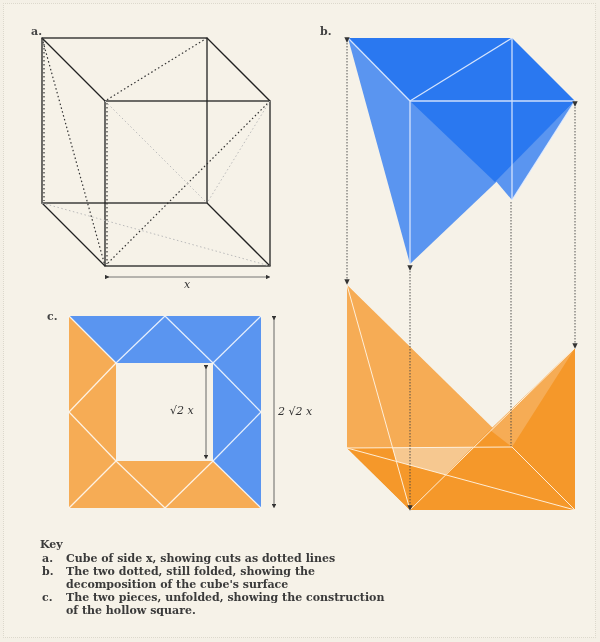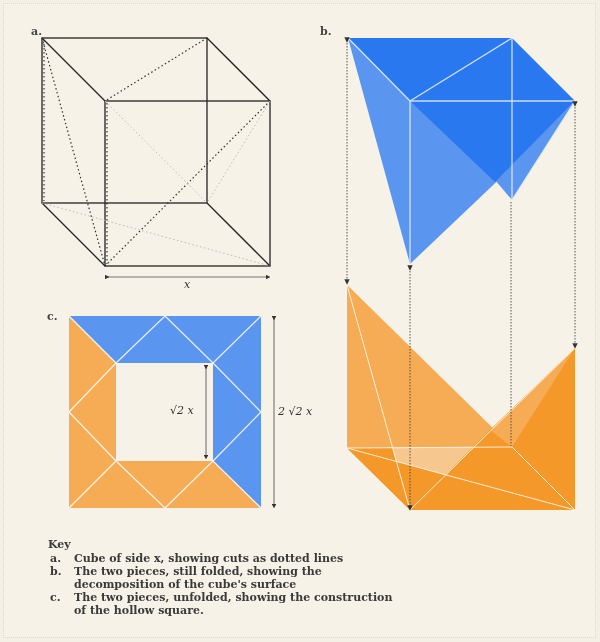--- a/index.html
+++ b/index.html
@@ -2,21 +2,21 @@
 <html><head>
 <meta charset="utf-8">
 <style>
   html, body { margin:0; padding:0; }
   body { width:600px; height:642px; background:#f4f0e6; position:relative; overflow:hidden;
          font-family:"DejaVu Serif", "Liberation Serif", serif; color:#333; }
   .frame { position:absolute; left:3px; top:3px; width:591px; height:633px; border:1px dotted #dcd8cc; background:#f6f2e8; }
   svg.fig { position:absolute; left:0; top:0; }
   .panel-label { font-weight:bold; font-size:11px; fill:#444; font-family:"DejaVu Serif", serif; }
   .math { font-style:italic; font-size:11px; fill:#333; font-family:"DejaVu Serif", serif; }
-  .key { position:absolute; left:48px; top:538px; width:360px; font-size:11px; line-height:13px; color:#3a3a3a; font-weight:bold; }
+  .key { position:absolute; left:40px; top:538px; width:360px; font-size:11px; line-height:13px; color:#3a3a3a; font-weight:bold; }
   .key-title { margin-bottom:1px; }
   .key-row { display:flex; }
   .key-letter { width:24px; flex:none; padding-left:2px; }
   .key-text { flex:1; }
 </style>
 </head>
 <body>
 
 <div class="frame"></div>
 
@@ -133,19 +133,19 @@
 </svg>
 
 <div class="key">
   <div class="key-title">Key</div>
   <div class="key-row">
     <span class="key-letter">a.</span>
     <span class="key-text">Cube of side x, showing cuts as dotted lines</span>
   </div>
   <div class="key-row">
     <span class="key-letter">b.</span>
-    <span class="key-text">The two pieces, still folded, showing the decomposition of the cube's surface</span>
+    <span class="key-text">The two dotted, still folded, showing the decomposition of the cube's surface</span>
   </div>
   <div class="key-row">
     <span class="key-letter">c.</span>
     <span class="key-text">The two pieces, unfolded, showing the construction of the hollow square.</span>
   </div>
 </div>
 
 </body></html>

